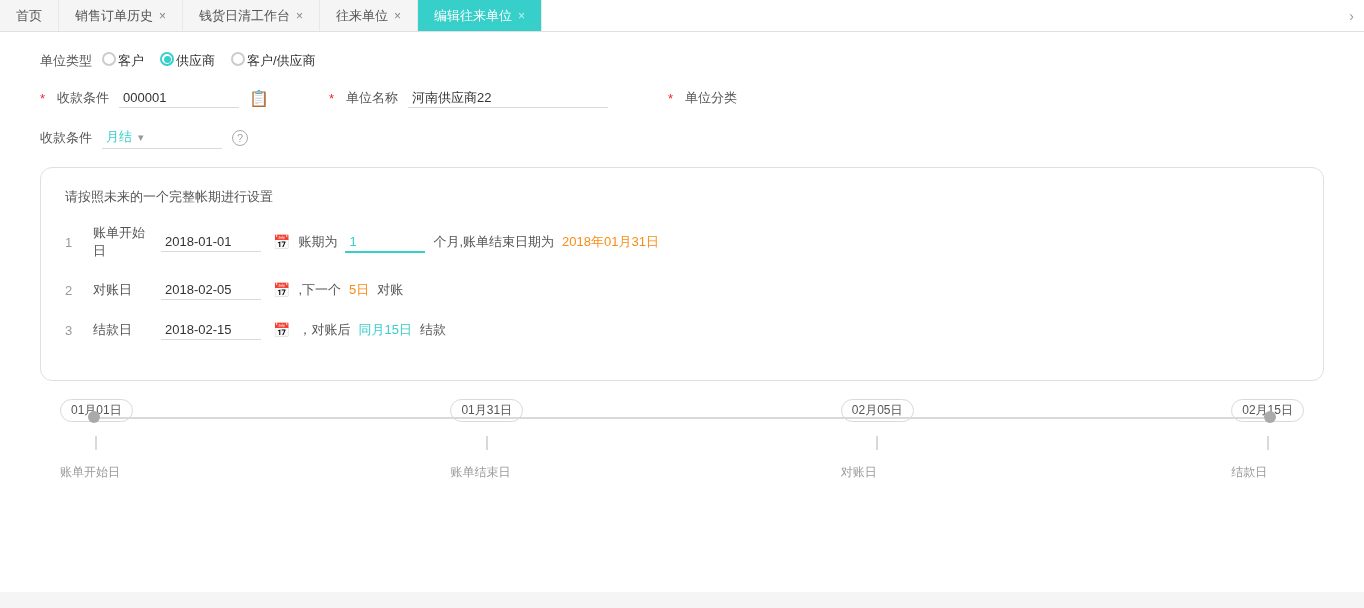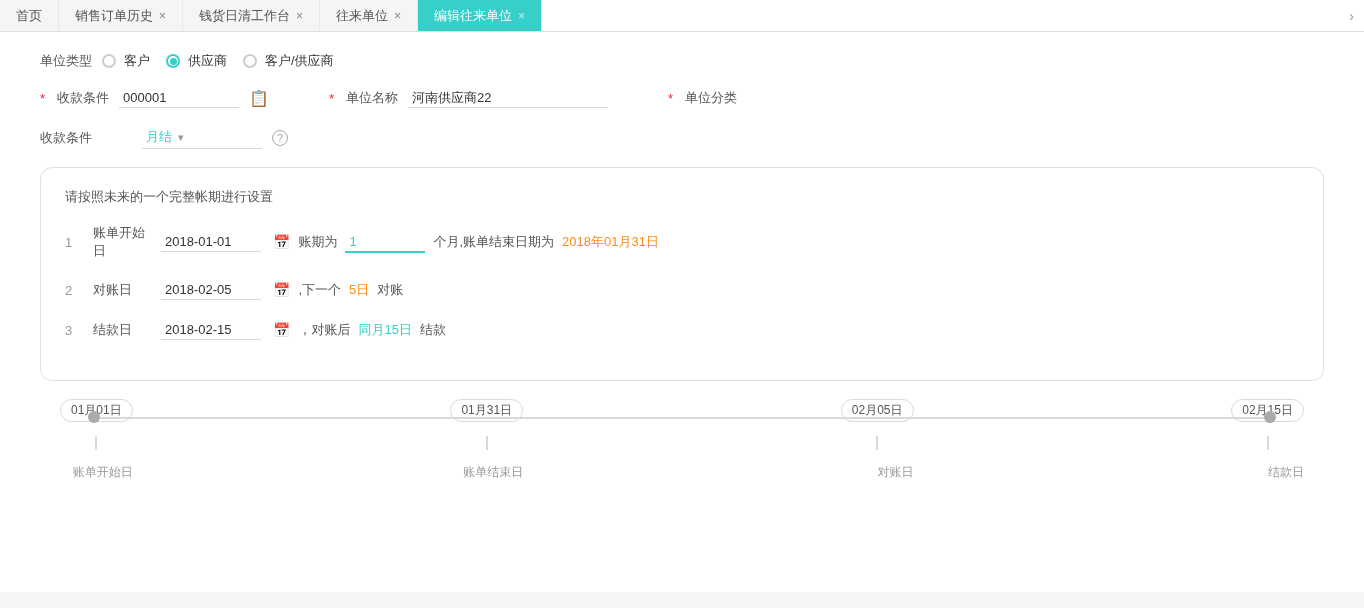--- a/index.html
+++ b/index.html
@@ -74,22 +74,22 @@
     }
 
     
     .radio-group {
       display: flex;
       align-items: center;
       gap: 16px;
     }
     .radio-item {
       display: flex;
-      align-items: center;
-      gap: 8px;
+      align-items: flex-start;
+      gap: 2px;
       cursor: pointer;
     }
     .radio-circle {
       width: 14px;
       height: 14px;
       border-radius: 50%;
       border: 2px solid #ccc;
       display: flex;
       align-items: center;
       justify-content: center;
@@ -125,21 +125,20 @@
 
     
     .dropdown-wrapper {
       display: flex;
       align-items: center;
       border-bottom: 1px solid #d9d9d9;
       padding: 2px 4px;
       cursor: pointer;
       min-width: 120px;
       gap: 6px;
-      margin-left: 40px;
     }
     .dropdown-value {
       color: #36cfc9;
       font-size: 13px;
     }
     .dropdown-arrow {
       color: #999;
       font-size: 11px;
     }
 
@@ -230,21 +229,21 @@
     
     .preview-text {
       font-size: 13px;
       color: #555;
       margin-bottom: 20px;
       padding: 0 4px;
     }
     .timeline-point {
       display: flex;
       flex-direction: column;
-      align-items: flex-end;
+      align-items: flex-start;
       gap: 14px;
     }
     .timeline-badge {
       background: #fff;
       border: 1px solid #d9d9d9;
       border-radius: 20px;
       padding: 2px 10px;
       font-size: 12px;
       color: #555;
       white-space: nowrap;

